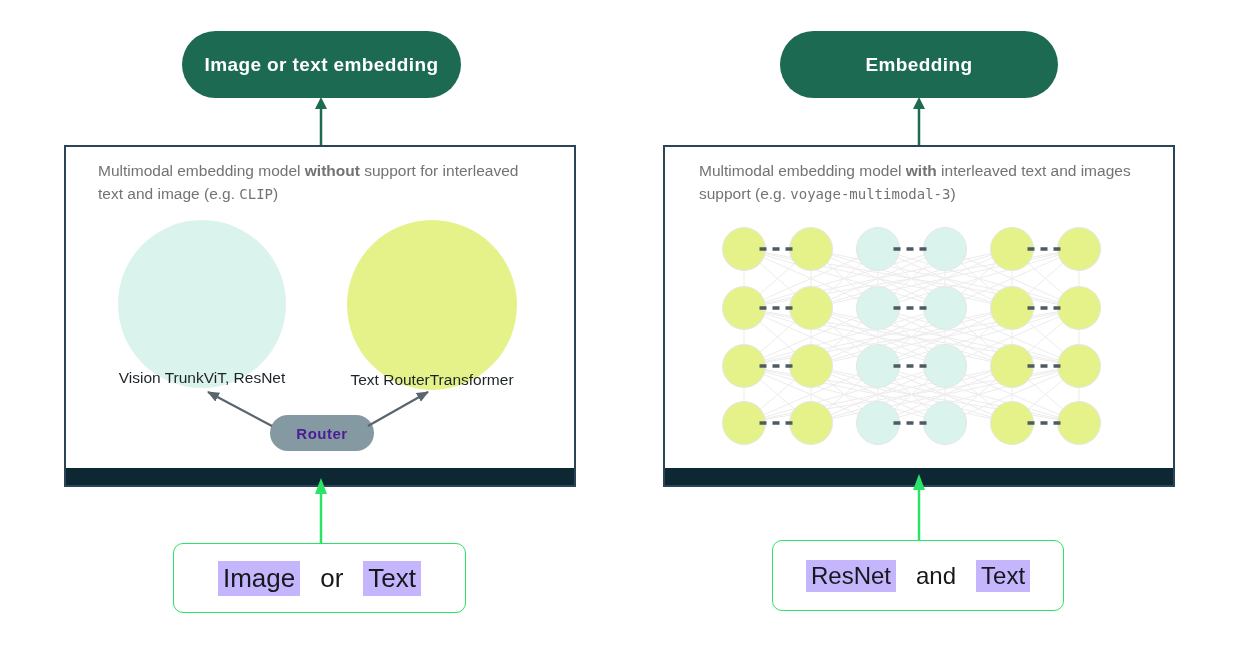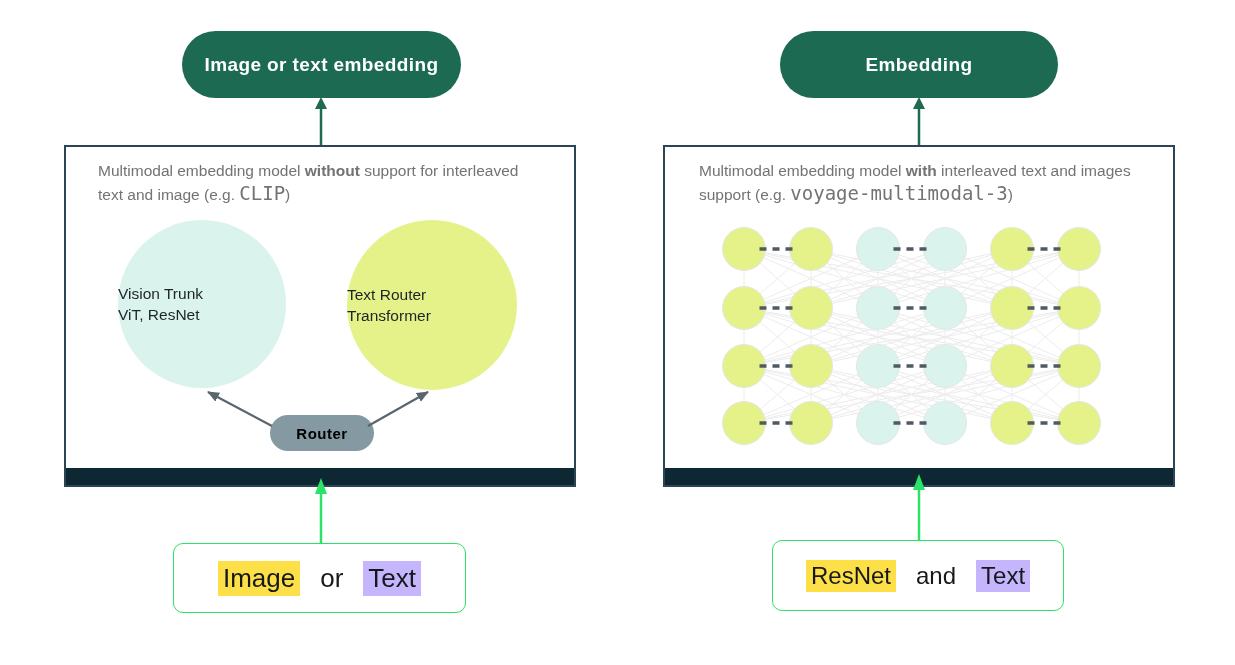--- a/index.html
+++ b/index.html
@@ -14,39 +14,39 @@
   
   .model-box{position:absolute;top:145px;width:508px;height:338px;background:#ffffff;
              border:2px solid #2c4554;z-index:1;}
   .box-left{left:64px;}
   .box-right{left:663px;}
   .base-bar{position:absolute;left:0;bottom:0;width:100%;height:17px;background:#0d2733;}
   .caption{position:absolute;top:12px;font-size:15.5px;line-height:23px;color:#737373;}
   .cap-left{left:32px;}
   .cap-right{left:34px;}
   .caption b{font-weight:700;}
-  .mono{font-family:"DejaVu Sans Mono",monospace;font-size:19px;}
-  
-  .trunk-circle{position:absolute;border-radius:50%;display:flex;flex-direction:column;
-                align-items:flex-start;justify-content:center;text-align:center;
+  .mono{font-family:"DejaVu Sans Mono",monospace;font-size:14px;}
+  
+  .trunk-circle{position:absolute;border-radius:50%;display:flex;flex-direction:row;
+                align-items:flex-end;justify-content:center;text-align:center;
                 font-size:15.5px;line-height:21px;color:#1d2327;}
   .vision-circle{left:52px;top:73px;width:168px;height:168px;background:#daf3ed;}
   .text-circle{left:281px;top:73px;width:170px;height:170px;background:#e5f289;}
   .router{position:absolute;left:204px;top:268px;width:104px;height:36px;border-radius:18px;
           background:#8599a3;display:flex;align-items:center;justify-content:center;}
-  .router .lbl{color:#000000;font-size:15px;font-weight:700;letter-spacing:.5px;}
+  .router .lbl{color:#4c1d95;font-size:15px;font-weight:700;letter-spacing:.5px;}
   
   .grid-svg{position:absolute;left:0;top:0;width:508px;height:338px;}
   
   .input-box{position:absolute;background:#ffffff;border:1.5px solid #2ae367;border-radius:10px;
              display:flex;flex-direction:column;align-items:center;justify-content:center;z-index:3;}
   .in-left{left:173px;top:543px;width:291px;height:68px;font-size:26px;}
   .in-right{left:772px;top:540px;width:290px;height:69px;font-size:24px;line-height:33px;}
   .in-line{white-space:nowrap;}
-  .hl-cyan{background:#fde047;padding:2px 5px 3px;}
+  .hl-cyan{background:#c4b5fd;padding:2px 5px 3px;}
   .hl-yellow{background:#c4b5fd;padding:2px 5px 3px;}
   .conj{font-weight:400;margin:0 20px;}
   
   .overlay{position:absolute;left:0;top:0;width:1235px;height:665px;z-index:2;pointer-events:none;}
 </style>
 </head>
 <body>
 
 <div class="canvas">
 

